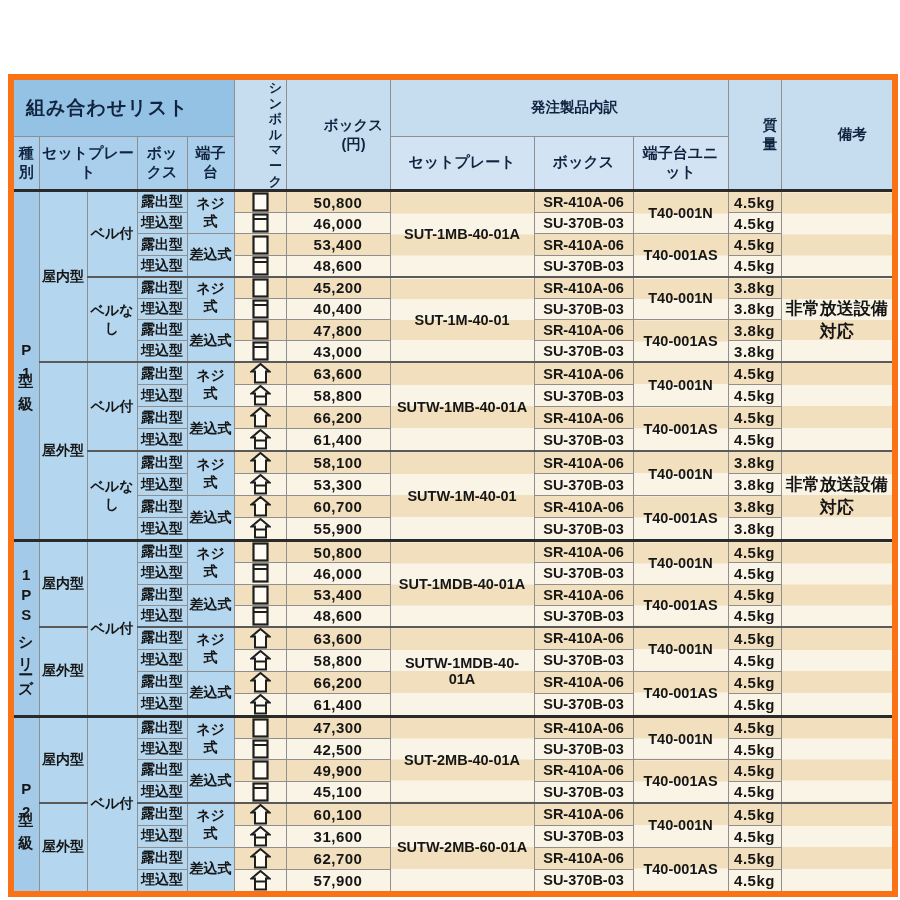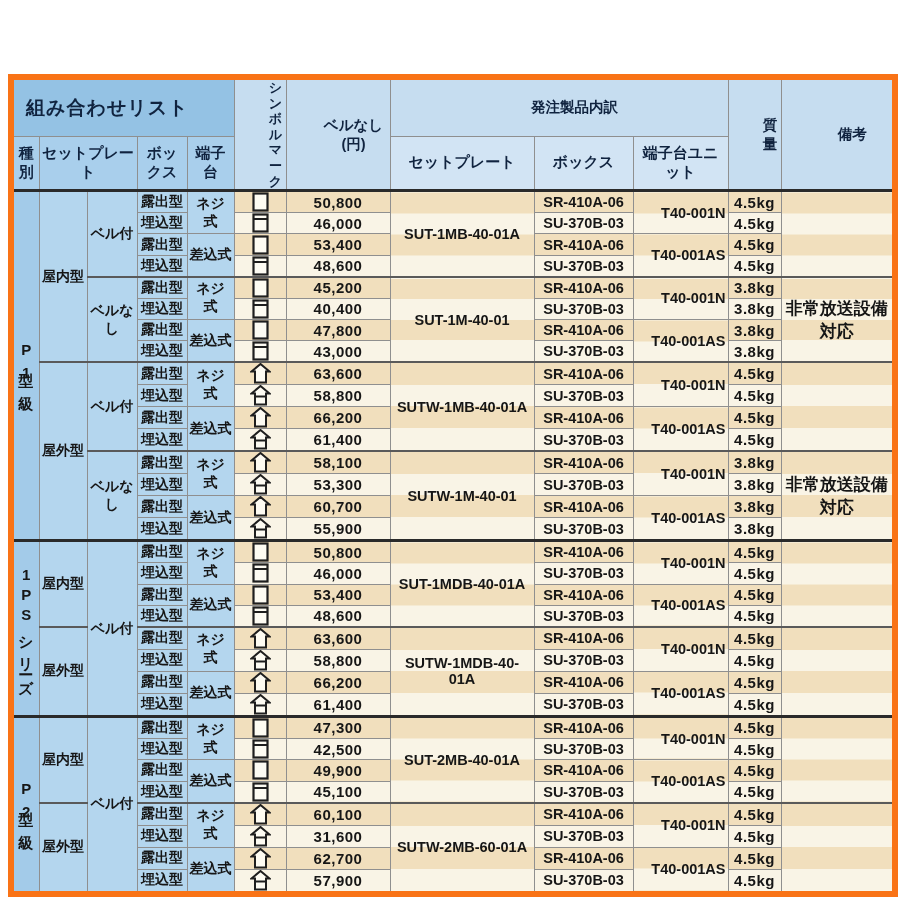--- a/index.html
+++ b/index.html
@@ -22,21 +22,21 @@
   .hd-r .hline{display:block; line-height:1.2; font-size:13px;}
   .hd-rs{background:var(--right_subheader_blue); font-size:14.5px;}
   tbody tr{height:21.3px;}
   tbody td{font-size:14px; font-weight:bold;}
   .blue{background:var(--panel_blue);}
   .type-col{background:var(--type_blue);}
   .vtext{writing-mode:vertical-rl; text-orientation:upright; font-weight:bold; font-size:15px;
          letter-spacing:3px; line-height:1; display:inline-block;}
   .s0{background:var(--row_tan);}
   .s1{background:var(--row_cream);}
-  .merge2{background-image:linear-gradient(to bottom, var(--row_tan) 0 50%, var(--row_cream) 50% 100%);text-align:right;}
+  .merge2{background-image:linear-gradient(to bottom, var(--row_tan) 0 50%, var(--row_cream) 50% 100%);}
   .merge4{background-image:linear-gradient(to bottom, var(--row_tan) 0 25%, var(--row_cream) 25% 50%,
           var(--row_tan) 50% 75%, var(--row_cream) 75% 100%);}
   .num{font-size:15px; letter-spacing:0.5px;}
   .code{font-size:14.5px;}
   .remark{font-size:17px; padding:0 1px;}
   .symbol-cell svg{display:block; margin:0 auto;}
   tbody tr.group-start td{border-top:2px solid #5a5a5a;}
   tbody tr.section-start td{border-top:3px solid #2a2a2a;}
   .footer{width:886px; text-align:right; font-size:14px; font-weight:bold; color:#a21caf; margin-top:9px;}
 </style>
@@ -58,21 +58,21 @@
       <col style="width:53px">
       <col style="width:114px">
   </colgroup>
   <thead>
     <tr class="hrow1">
       <th class="hd-title" colspan="5">組み合わせリスト</th>
       <th class="hd-r" rowspan="2">
         <span class="hline">シンボル</span>
         <span class="hline">マーク</span>
       </th>
-      <th class="hd-r" rowspan="2">ベルなし(円)</th>
+      <th class="hd-r" rowspan="2">ボックス(円)</th>
       <th class="hd-r" colspan="3">発注製品内訳</th>
       <th class="hd-r" rowspan="2">質量</th>
       <th class="hd-r" rowspan="2">備考</th>
     </tr>
     <tr class="hrow2">
       <th class="hd-l">種別</th>
       <th class="hd-l" colspan="2">セットプレート</th>
       <th class="hd-l">ボックス</th>
       <th class="hd-l">端子台</th>
       <th class="hd-rs">セットプレート</th>

